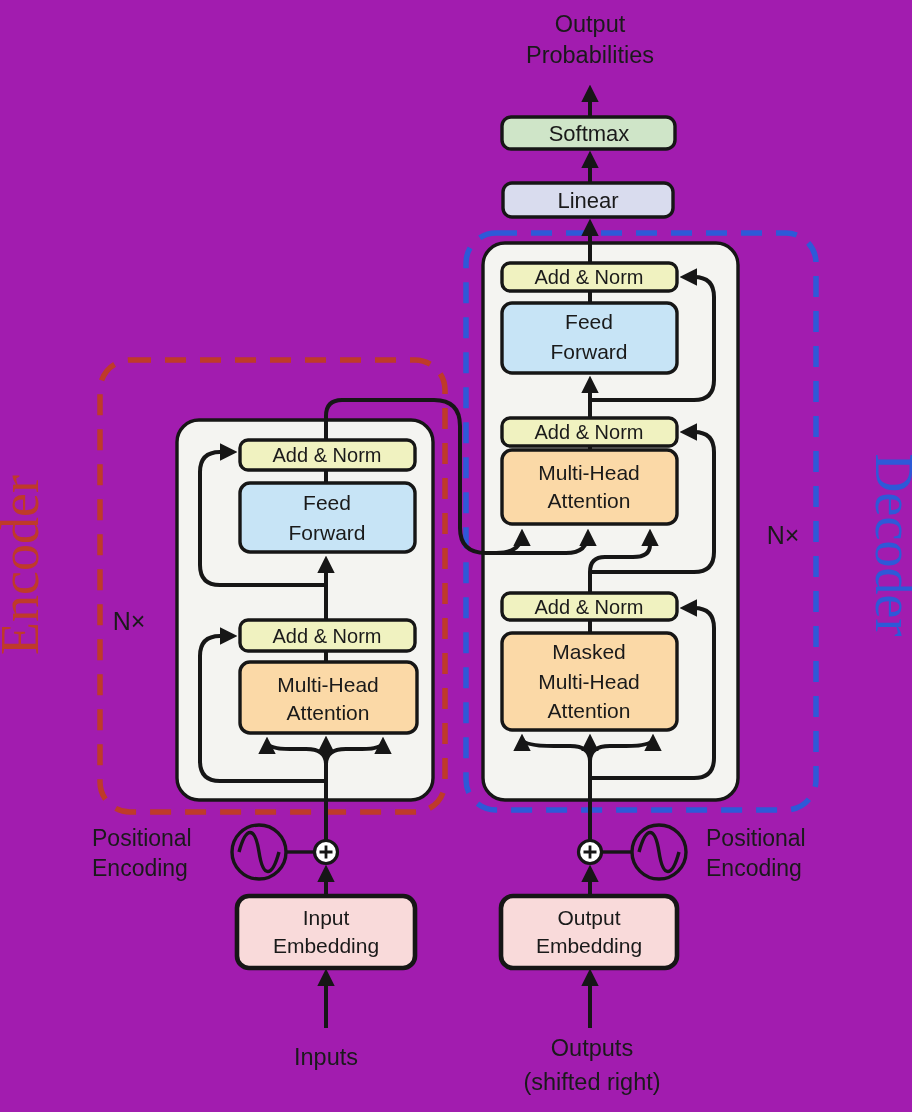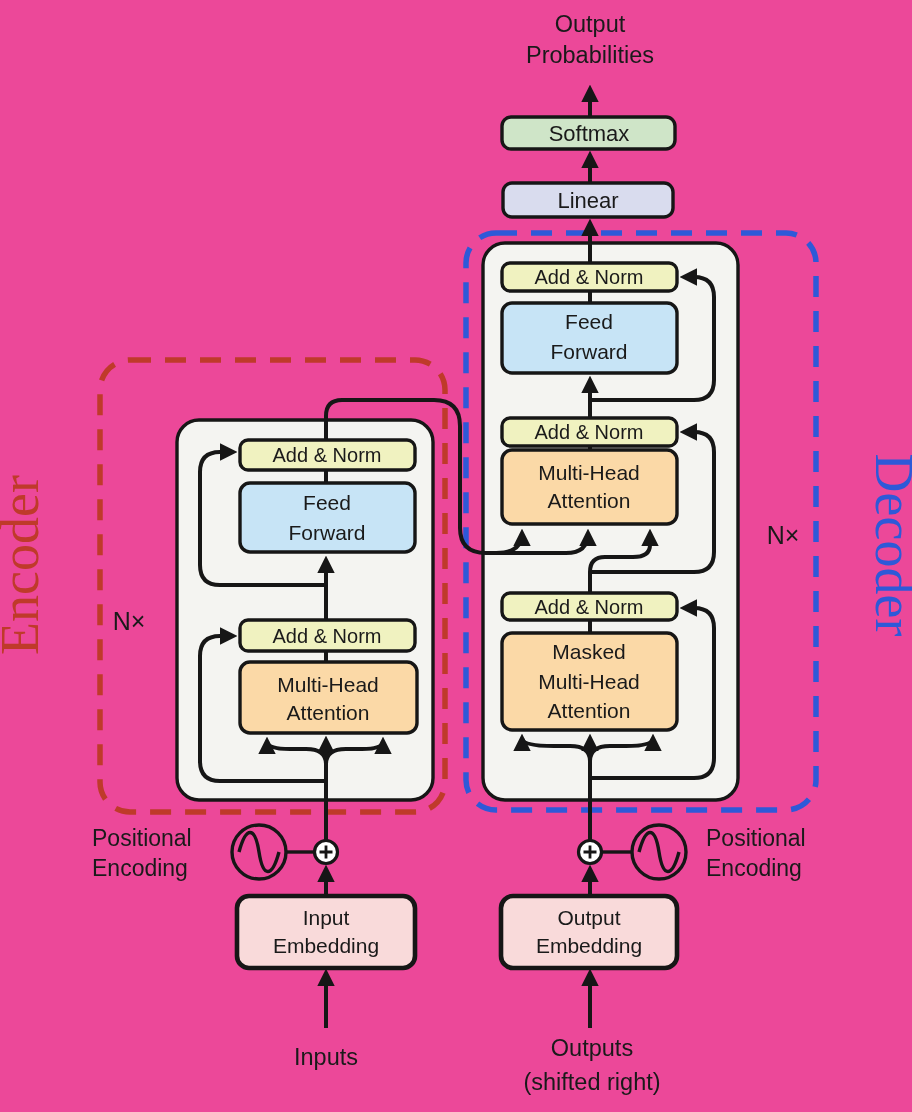--- a/index.html
+++ b/index.html
@@ -1,16 +1,16 @@
 <!DOCTYPE html>
 <html><head>
 <meta charset="utf-8">
 <style>
   html,body{margin:0;padding:0;background:#ffffff;}
-  .stage{width:912px;height:1112px;position:relative;background:#ec4899;text-align:center;}
+  .stage{width:912px;height:1112px;position:relative;background:#a21caf;text-align:center;}
   svg{display:block;}
   .wire{fill:none;stroke:#161616;stroke-width:4;stroke-linecap:butt;}
   .thin{fill:none;stroke:#161616;stroke-width:3.4;}
   .boxline{stroke:#161616;stroke-width:3.4;}
   .heavybox{stroke:#161616;stroke-width:4.6;}
   .lbl{font-family:"Liberation Sans",sans-serif;fill:#1a1a1a;}
   .serif-lbl{font-family:"Liberation Serif",serif;}
   .anchor-mid{text-anchor:middle;}
 </style>
 </head>

